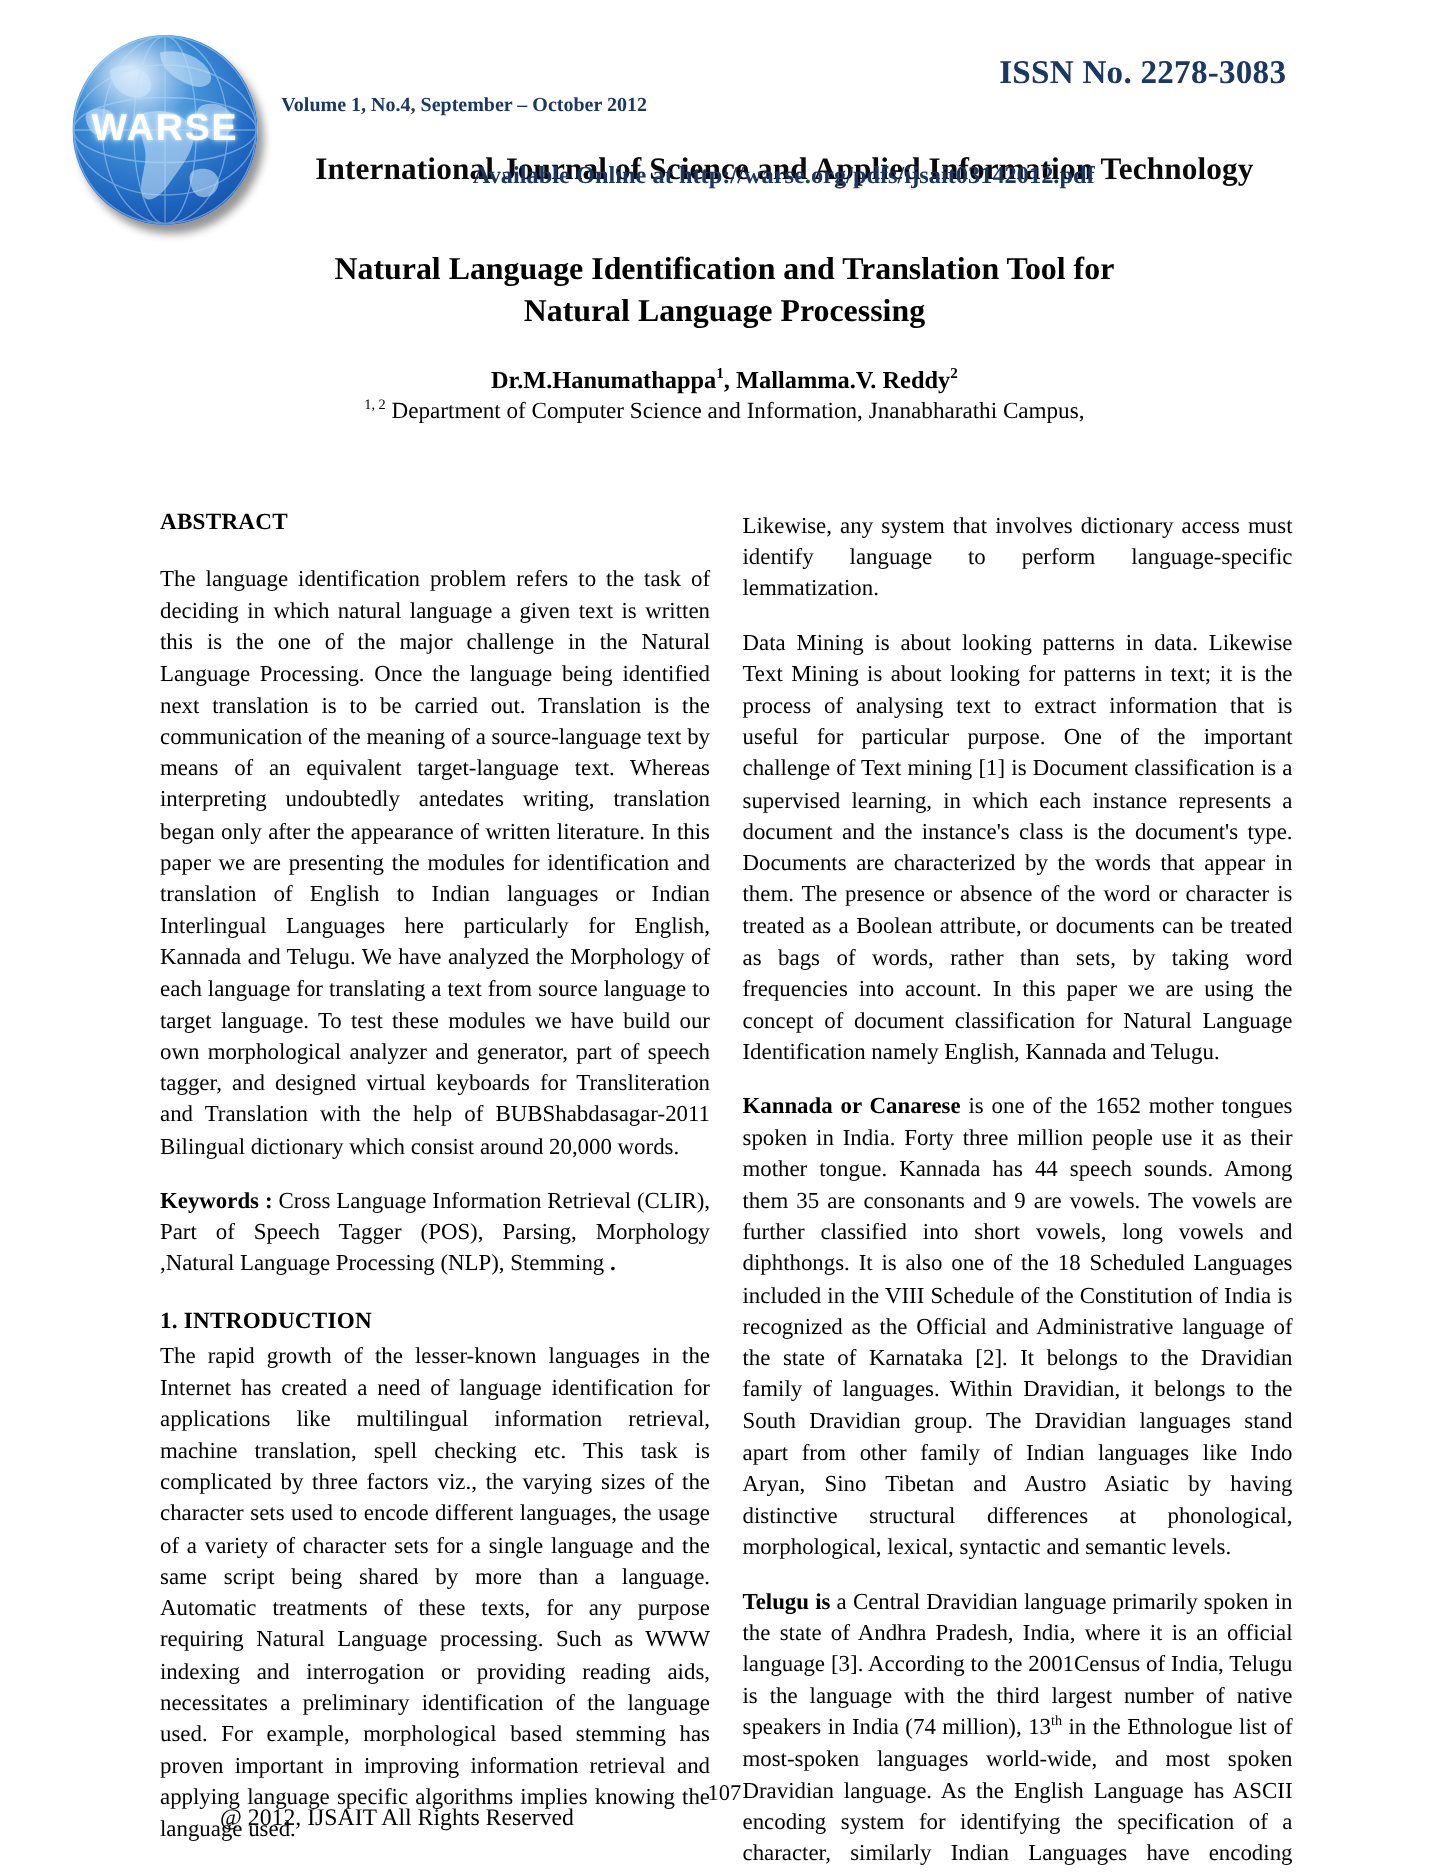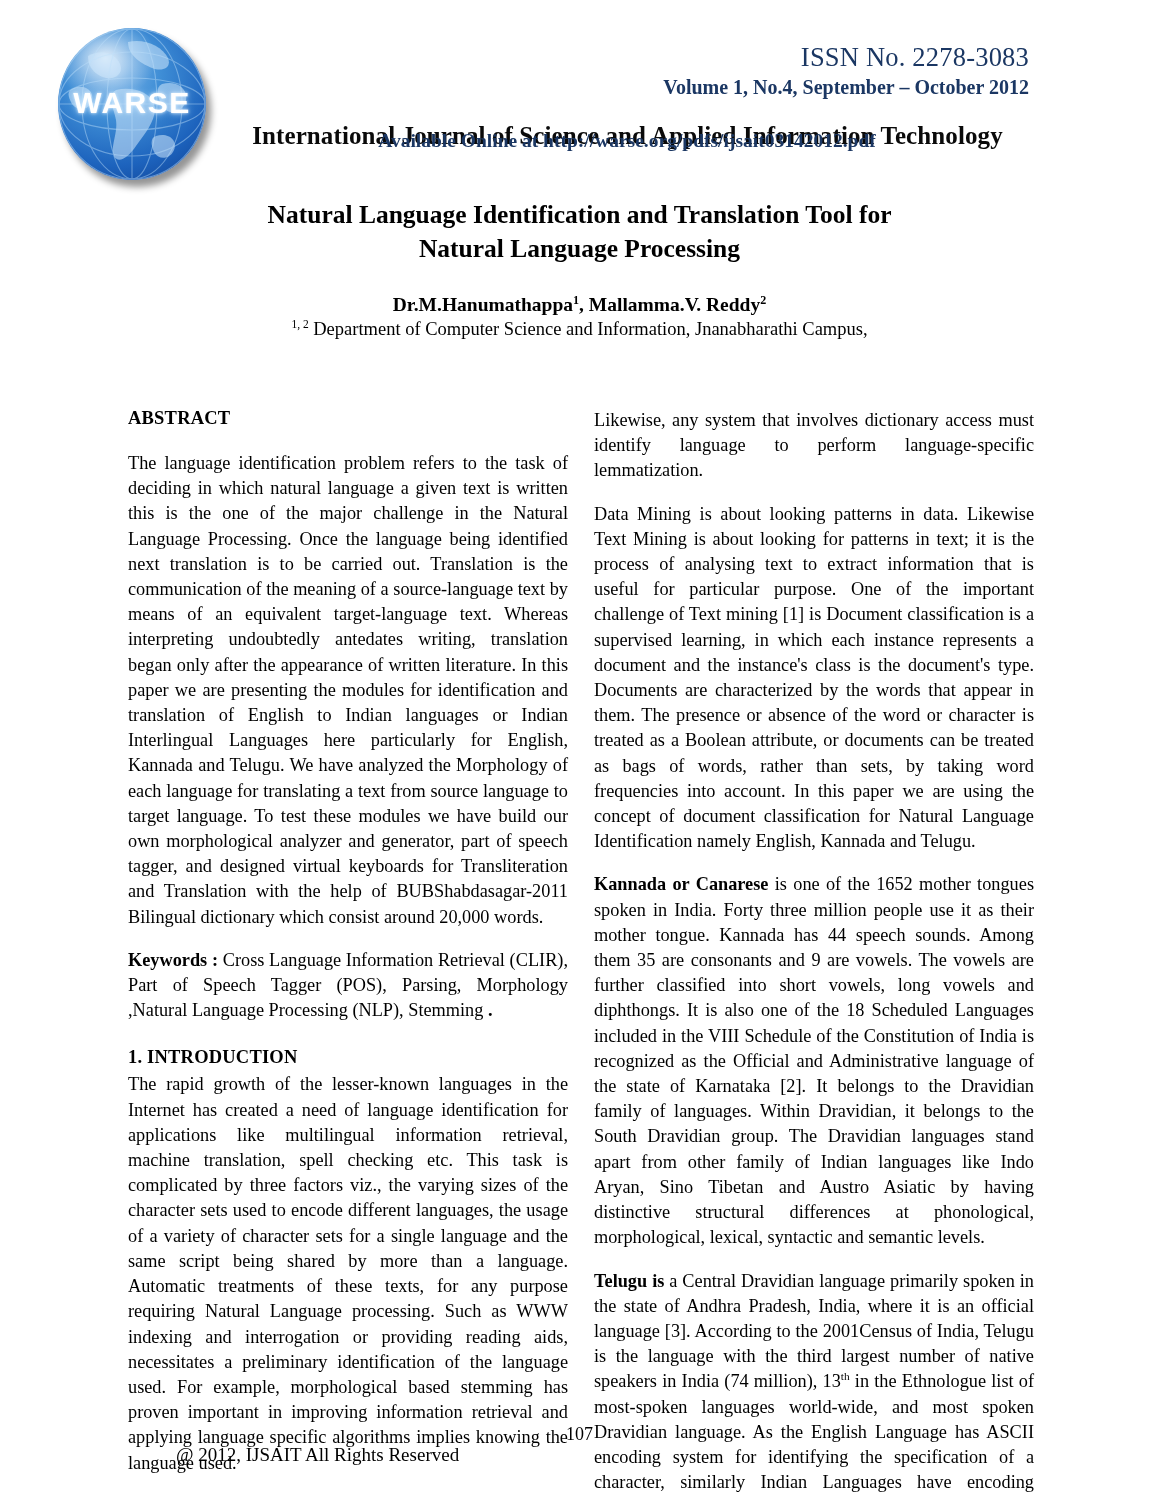--- a/index.html
+++ b/index.html
@@ -62,33 +62,33 @@
     font-size: 30px;
     letter-spacing: 1.5px;
     color: #ffffff;
     text-shadow: 0 0 7px rgba(190,225,255,0.95), 0 0 3px rgba(255,255,255,0.9);
   }
 
   .issn-line {
     position: absolute;
     right: 130px;
     top: 42px;
-    font-weight: 400;
+    font-weight: 700;
     font-size: 26.5px;
     color: #1b3763;
     letter-spacing: 0.2px;
   }
   .volume-line {
     position: absolute;
     left: 225px;
     right: 130px;
     top: 76px;
-    text-align: right;
-    font-weight: 700;
-    font-size: 20px;
+    text-align: left;
+    font-weight: 700;
+    font-size: 16px;
     color: #1b3763;
   }
   .journal-title {
     position: absolute;
     left: 214px;
     right: 118px;
     top: 100px;
     text-align: center;
     font-weight: 700;
     font-size: 25px;

